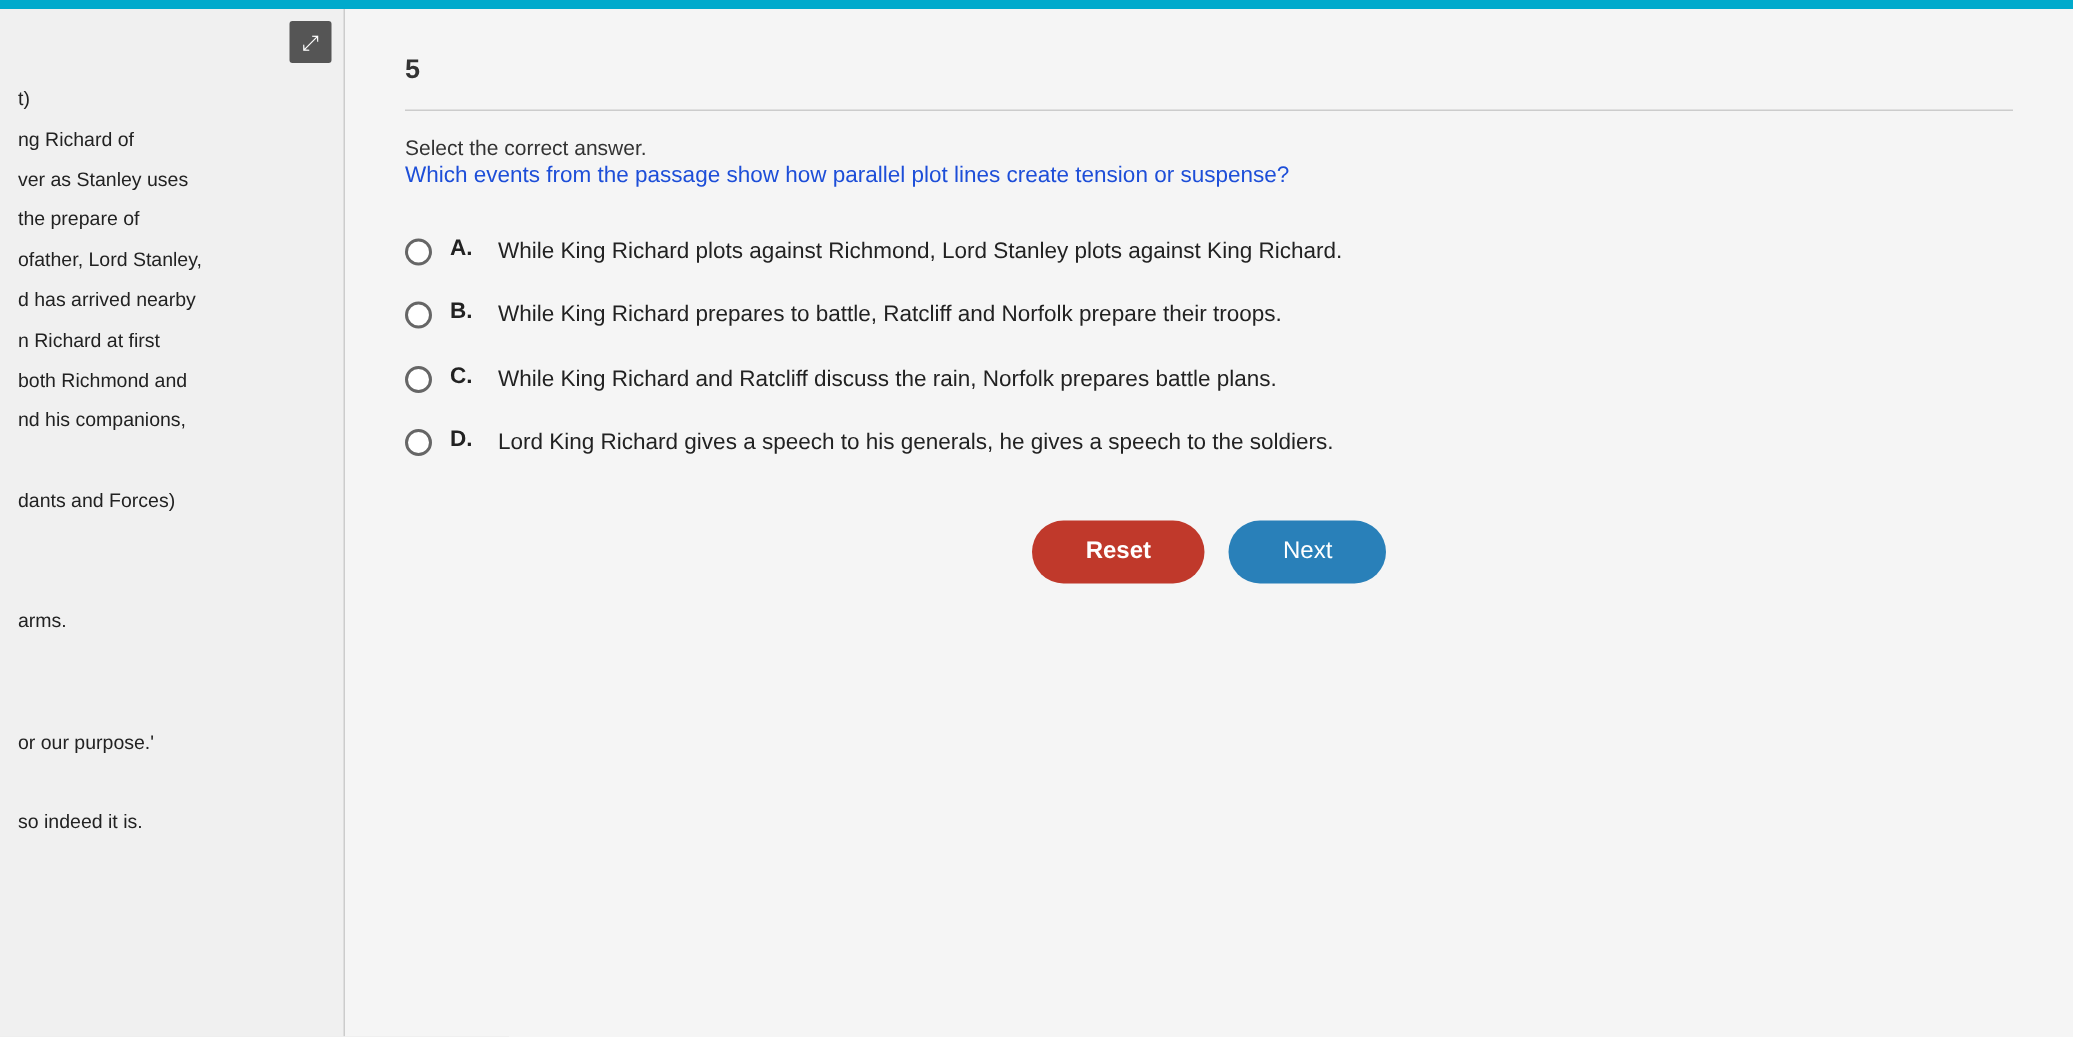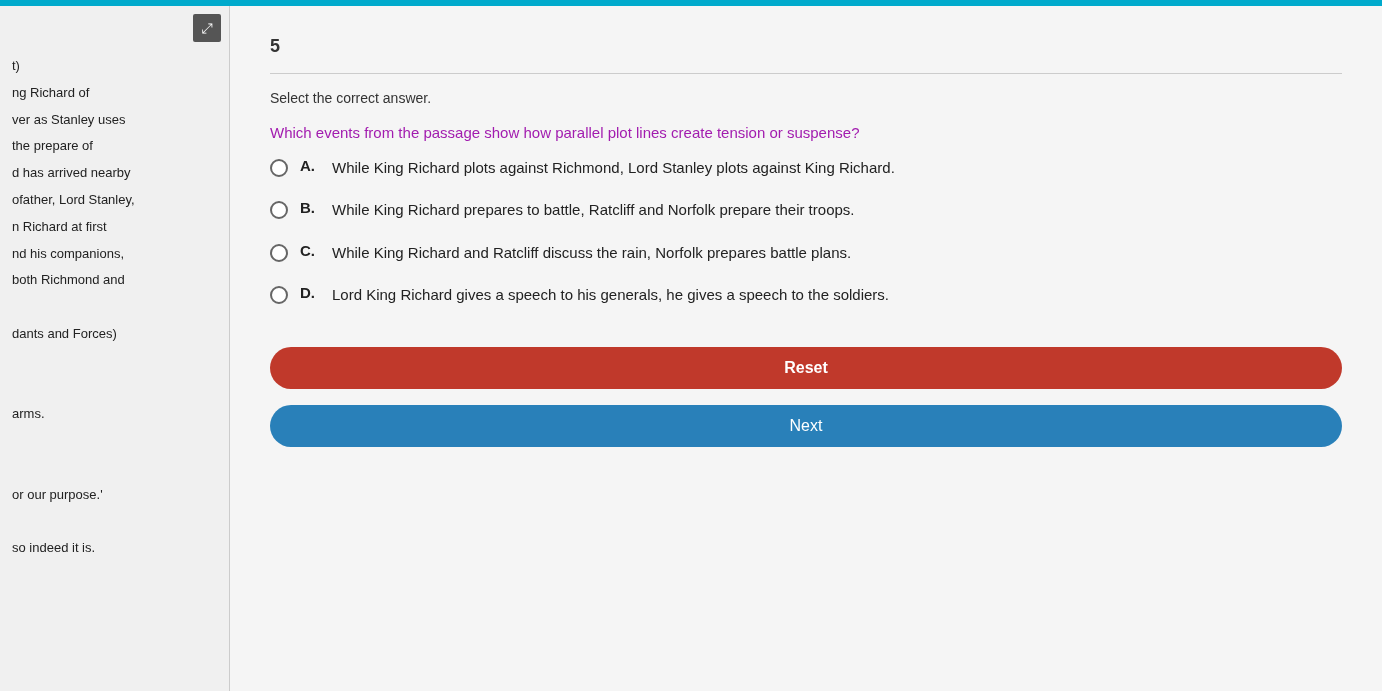--- a/index.html
+++ b/index.html
@@ -87,27 +87,27 @@
 
     .divider {
       border: none;
       border-top: 1px solid #ccc;
       margin-bottom: 16px;
     }
 
     .instruction-text {
       font-size: 14px;
       color: #333;
-      margin-bottom: 16px;
+      margin-bottom: 0;
     }
 
     .question-text {
       font-size: 15px;
-      color: #a21caf;
-      margin-bottom: 12px;
+      color: #1d4ed8;
+      margin-bottom: 28px;
       line-height: 1.5;
     }
 
     .options-container {
       display: flex;
       flex-direction: column;
       gap: 20px;
       margin-bottom: 40px;
     }
 
@@ -141,21 +141,20 @@
       font-size: 15px;
       color: #222;
       line-height: 1.5;
     }
 
     .buttons-row {
       display: flex;
       gap: 16px;
       justify-content: center;
       margin-top: 10px;
-      flex-direction: column;
     }
 
     .btn-reset {
       background-color: #c0392b;
       color: white;
       border: none;
       border-radius: 24px;
       padding: 12px 36px;
       font-size: 16px;
       font-weight: bold;
@@ -182,25 +181,25 @@
 
   <div class="left-panel">
     <div class="left-panel-expand-btn">
       <span>⤢</span>
     </div>
     <div class="passage-text" id="passage-container">
     <p>t)</p>
         <p>ng Richard of</p>
         <p>ver as Stanley uses</p>
         <p>the prepare of</p>
+        <p>ofather, Lord Stanley,</p>
         <p>d has arrived nearby</p>
-        <p>ofather, Lord Stanley,</p>
         <p>n Richard at first</p>
+        <p>both Richmond and</p>
         <p>nd his companions,</p>
-        <p>both Richmond and</p>
         <p>&nbsp;</p>
         <p>dants and Forces)</p>
         <p>&nbsp;</p>
         <p>&nbsp;</p>
         <p>arms.</p>
         <p>&nbsp;</p>
         <p>&nbsp;</p>
         <p>or our purpose.'</p>
         <p>&nbsp;</p>
         <p>so indeed it is.</p>

